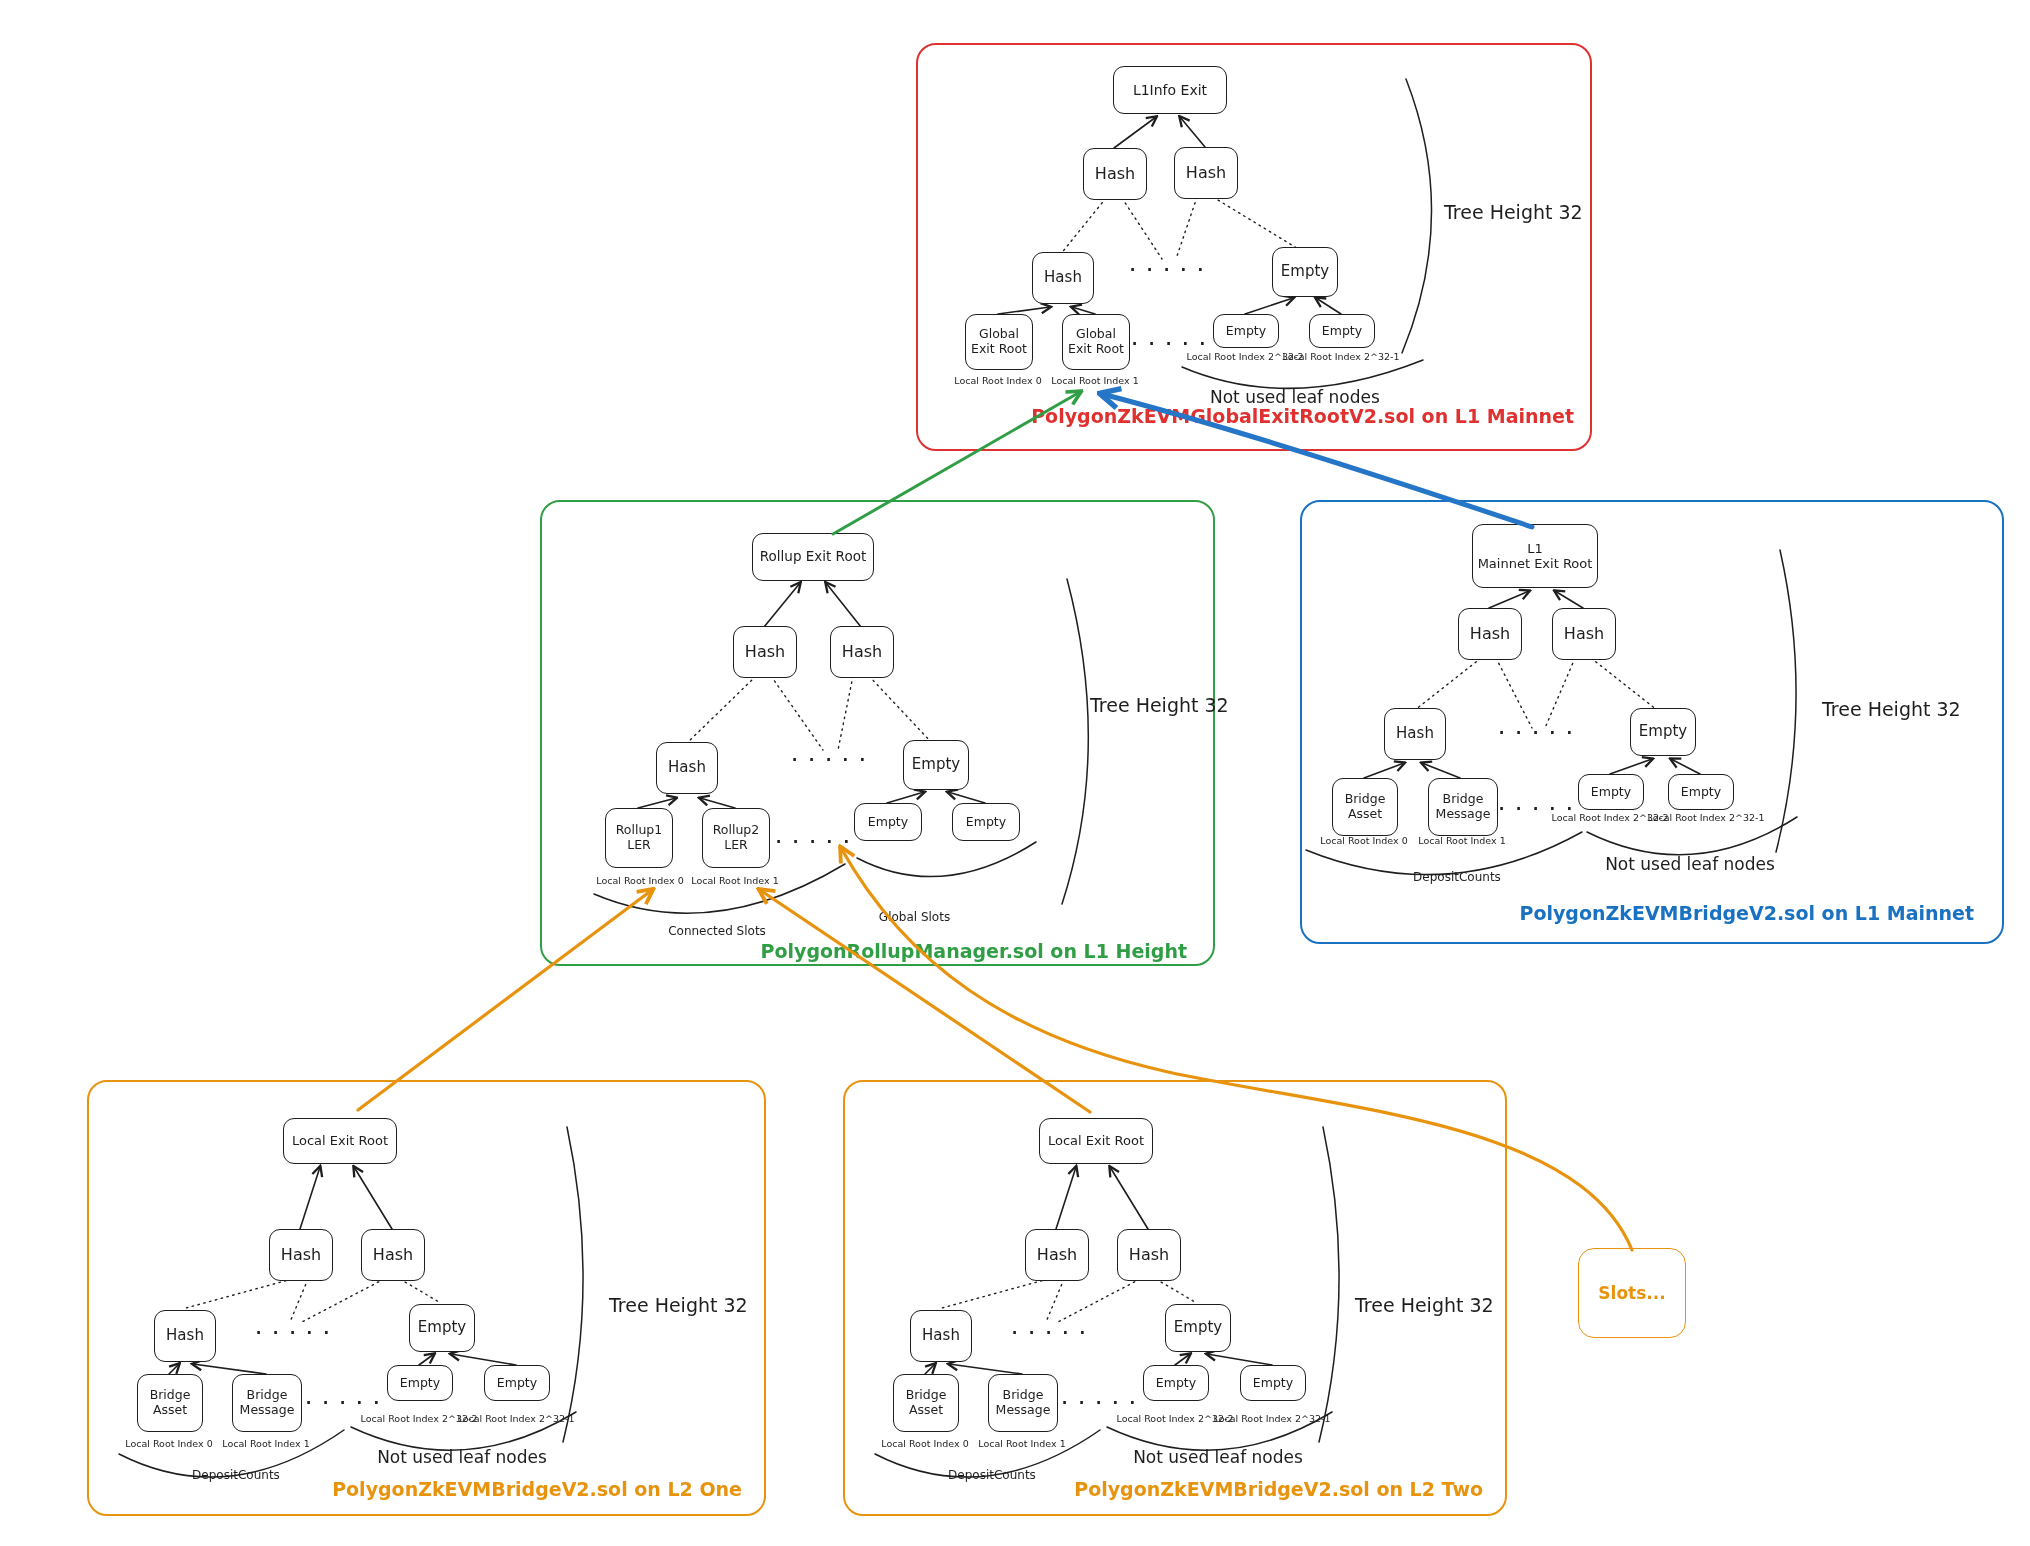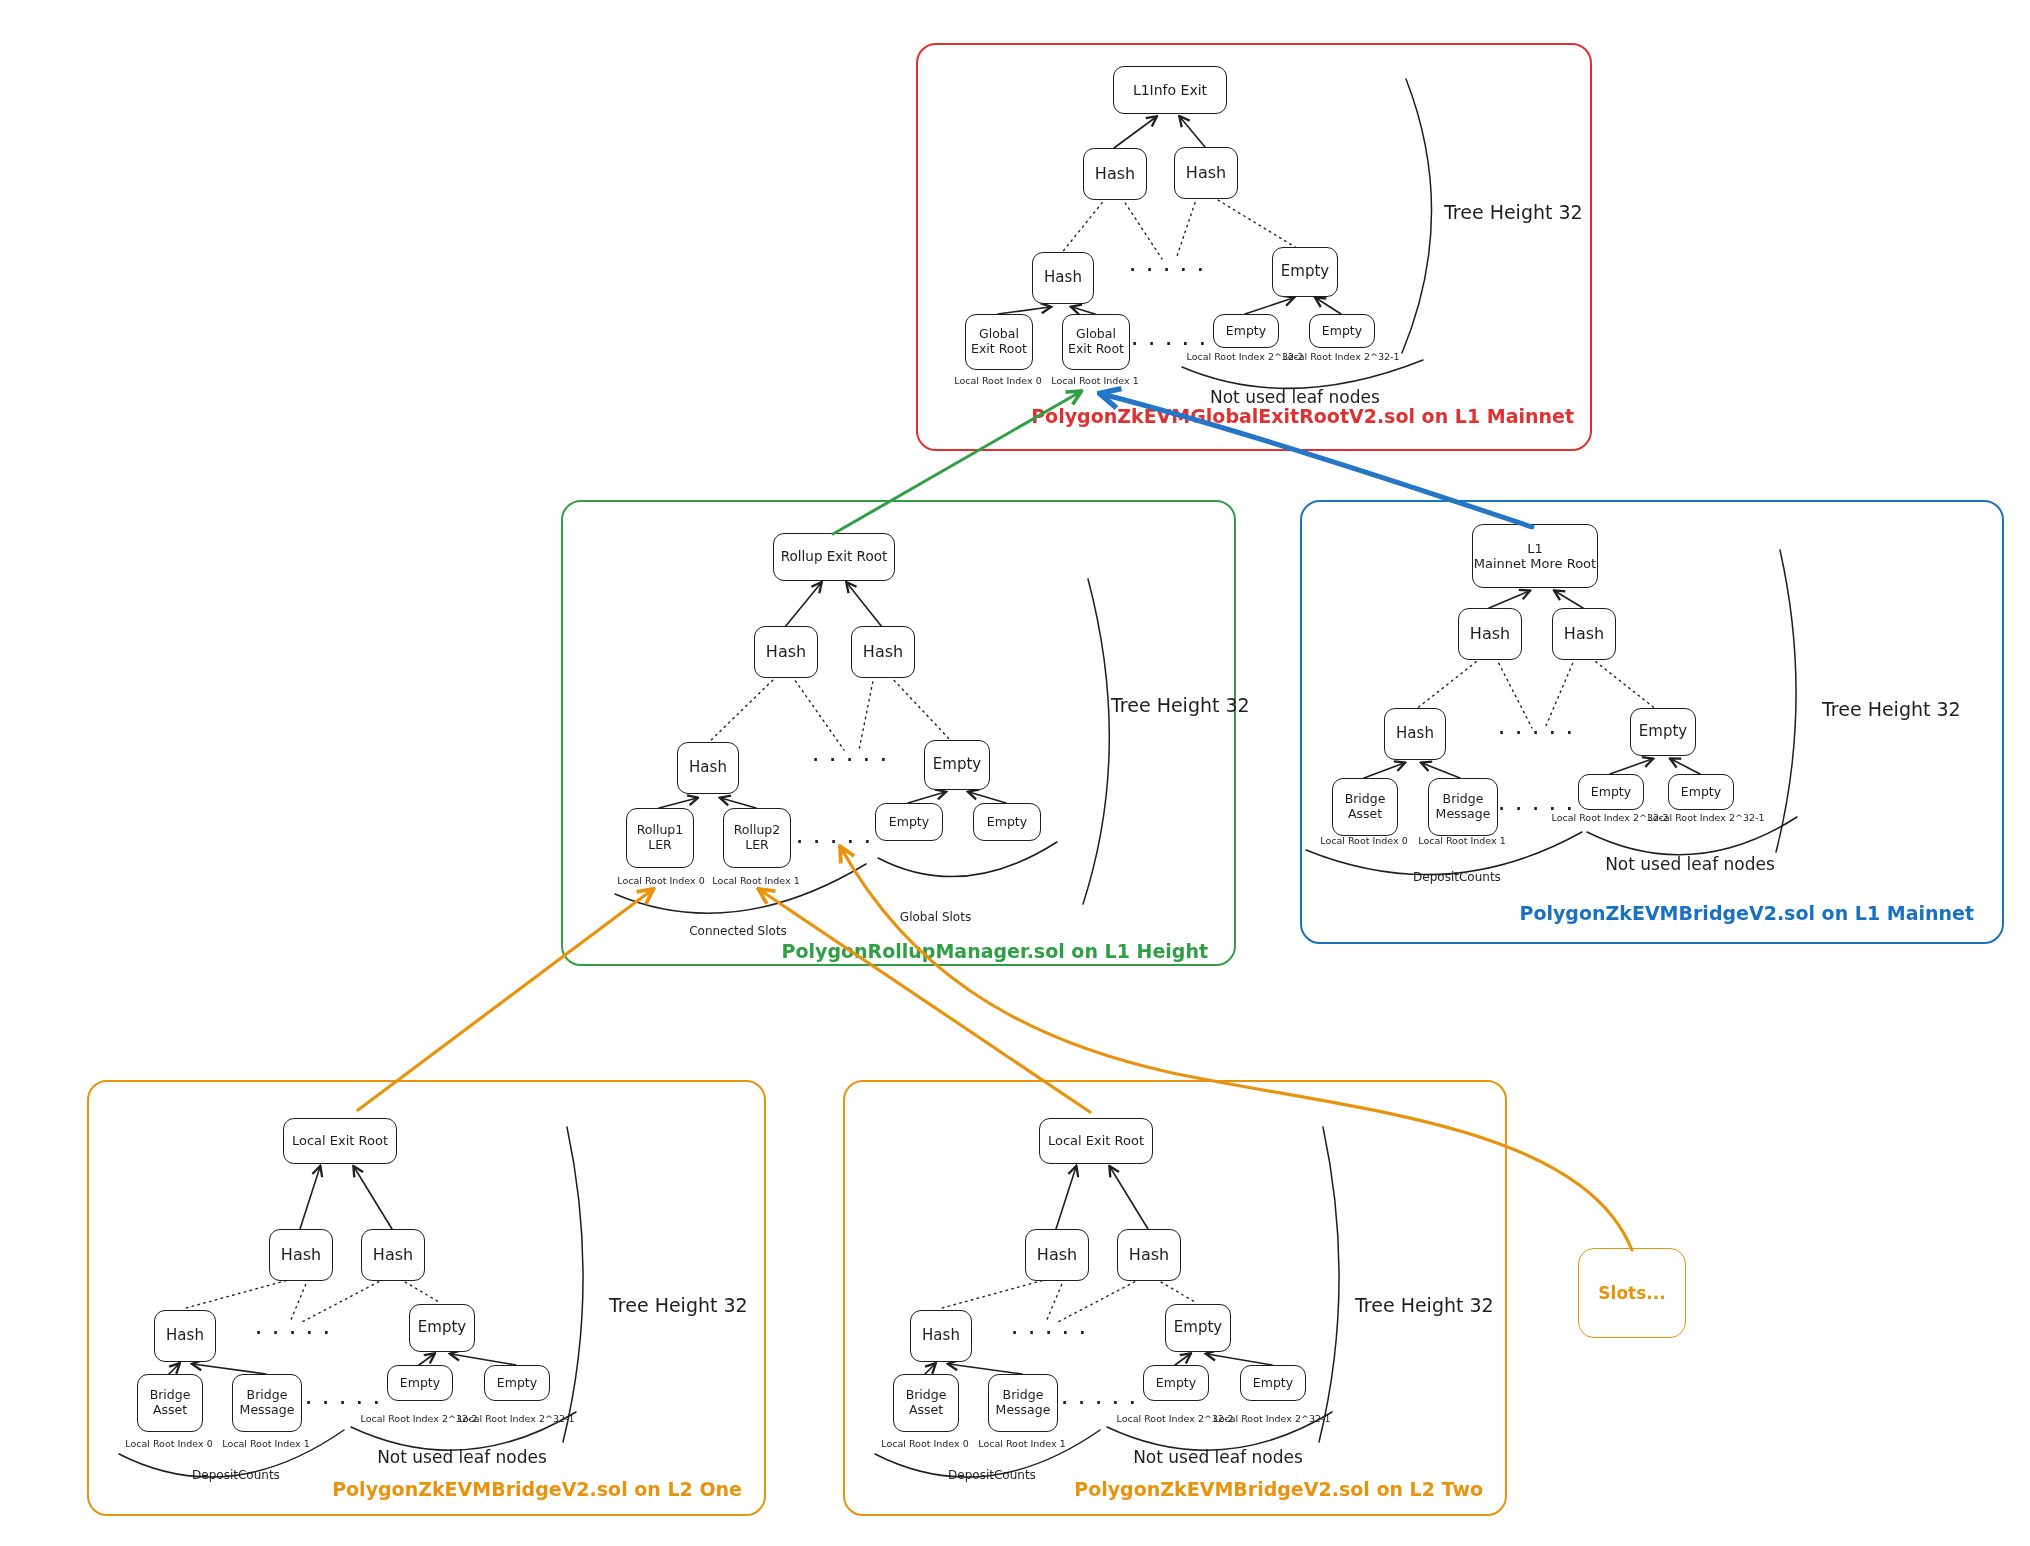--- a/index.html
+++ b/index.html
@@ -81,21 +81,21 @@
   <div class="node" style="left:391px;top:269px;width:64px;height:32px;font-size:12.5px">Empty</div>
   <div class="small-label" style="left:18px;top:330px;width:124px">Local Root Index 0</div>
   <div class="small-label" style="left:115px;top:330px;width:124px">Local Root Index 1</div>
   <div class="small-label" style="left:263px;top:306px;width:128px">Local Root Index 2^32-2</div>
   <div class="small-label" style="left:359px;top:306px;width:128px">Local Root Index 2^32-1</div>
   <div class="brace-label" style="left:292px;top:342px;width:160px;font-size:17px">Not used leaf nodes</div>
   <div class="tree-height" style="left:526px;top:156px">Tree Height 32</div>
   <div class="contract" style="right:16px;top:360px;width:600px">PolygonZkEVMGlobalExitRootV2.sol on L1 Mainnet</div>
 </div>
 
-<div class="panel" style="left:561px;top:500px;width:671px;height:462px;--accent:#2f9e44">
+<div class="panel" style="left:540px;top:500px;width:671px;height:462px;--accent:#2f9e44">
   <svg class="wires" width="671" height="462">
     <path d="M222,125 L258,81" marker-end="url(#mk-black)"></path>
     <path d="M319,125 L284,81" marker-end="url(#mk-black)"></path>
     <path d="M96,306 L134,296" marker-end="url(#mk-black)"></path>
     <path d="M193,306 L158,296" marker-end="url(#mk-black)"></path>
     <path d="M345,301 L382,290" marker-end="url(#mk-black)"></path>
     <path d="M443,301 L406,290" marker-end="url(#mk-black)"></path>
     <path class="dot" d="M214,174 L143,243"></path>
     <path class="dot" d="M229,174 L281,248"></path>
     <path class="dot" d="M311,174 L296,248"></path>
@@ -135,21 +135,21 @@
     <path d="M398,272 L369,257" marker-end="url(#mk-black)"></path>
     <path class="dot" d="M179,156 L113,208"></path>
     <path class="dot" d="M194,156 L230,226"></path>
     <path class="dot" d="M273,156 L243,226"></path>
     <path class="dot" d="M289,156 L355,208"></path>
     <path class="brace" d="M4,348 Q145,405 280,330"></path>
     <path class="brace" d="M285,330 Q390,382 495,315"></path>
     <path class="brace" d="M478,48 Q512,200 474,350"></path>
   </svg>
   <div class="node" style="left:170px;top:22px;width:124px;height:62px;font-size:13px">L1
-Mainnet More Root</div>
+Mainnet Exit Root</div>
   <div class="node" style="left:156px;top:106px;width:62px;height:50px;font-size:16px">Hash</div>
   <div class="node" style="left:250px;top:106px;width:62px;height:50px;font-size:16px">Hash</div>
   <div class="node" style="left:82px;top:206px;width:60px;height:50px;font-size:15px">Hash</div>
   <div class="node" style="left:328px;top:206px;width:64px;height:46px;font-size:15px">Empty</div>
   <div class="dots" style="left:195px;top:218px;width:80px">. . . . .</div>
   <div class="node" style="left:30px;top:276px;width:64px;height:56px;font-size:12.5px">Bridge
 Asset</div>
   <div class="node" style="left:126px;top:276px;width:68px;height:56px;font-size:12.5px">Bridge
 Message</div>
   <div class="dots" style="left:195px;top:294px;width:80px">. . . . .</div>

